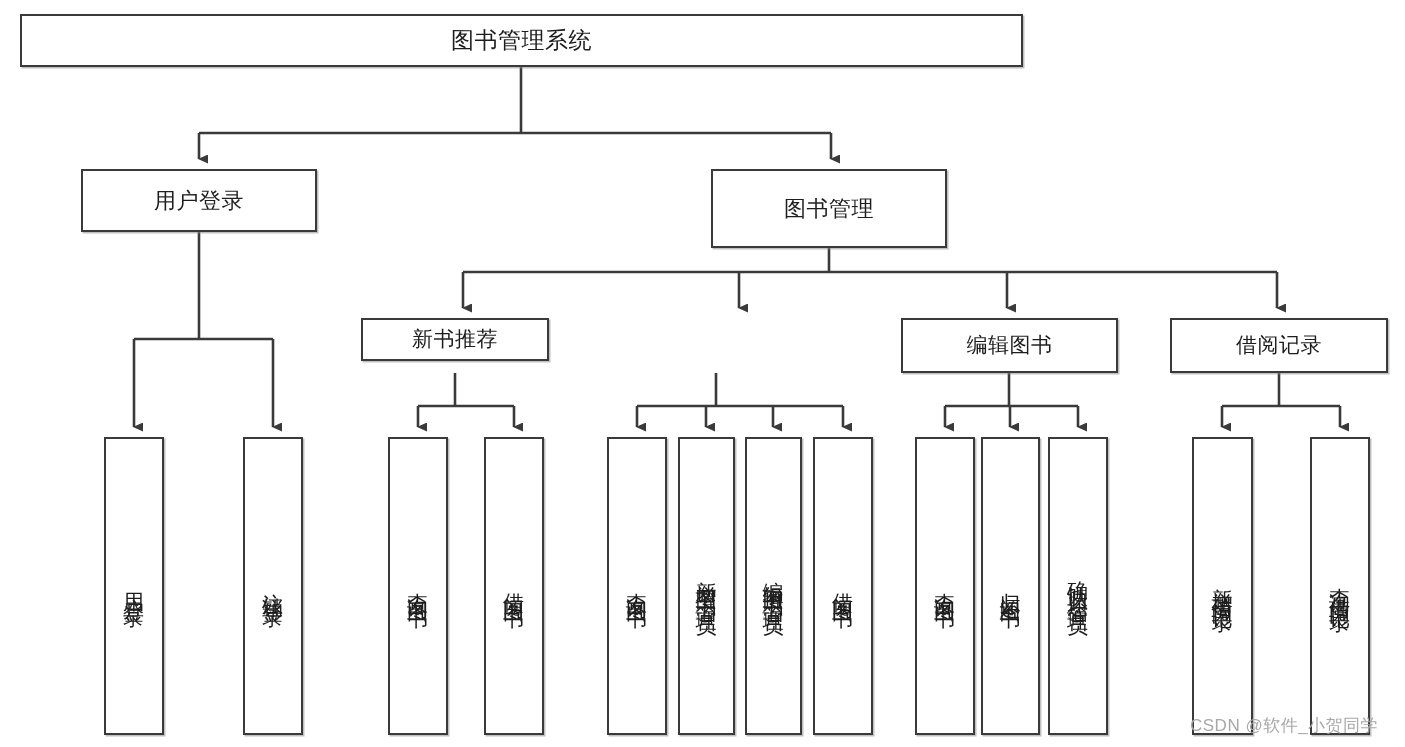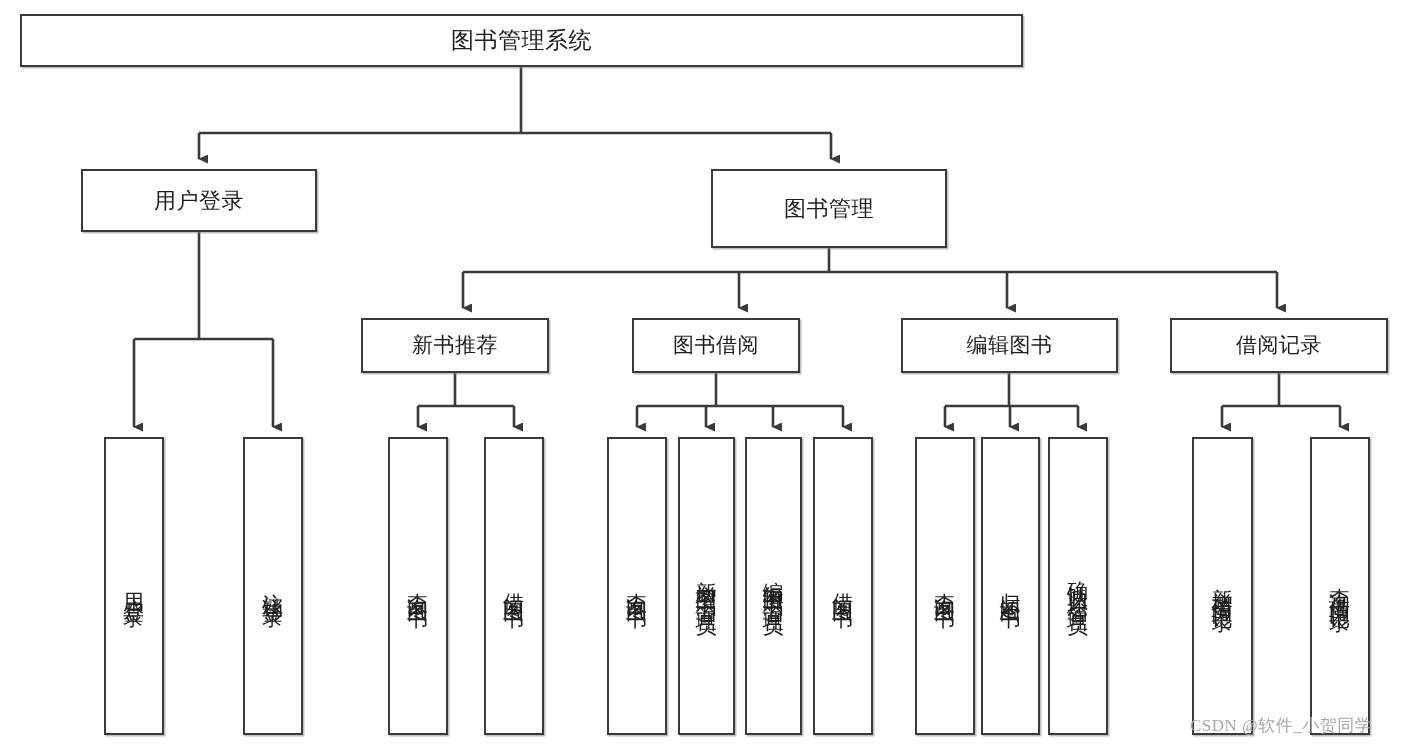--- a/index.html
+++ b/index.html
@@ -70,21 +70,20 @@
   #watermark {
     position: absolute;
     left: 1190px;
     top: 714px;
     font-size: 17px;
     color: #a8a8a8;
     letter-spacing: 0.5px;
     white-space: nowrap;
     z-index: 3;
     user-select: none;
-    font-family: Liberation Serif, serif;
   }
 </style>
 </head>
 <body>
 
 <div id="canvas">
 
   <svg id="wires" viewBox="0 0 1405 747" xmlns="http://www.w3.org/2000/svg">
     <defs>
       <marker id="arrowhead" markerWidth="9" markerHeight="10" refX="4.5" refY="9" orient="auto" markerUnits="userSpaceOnUse">
@@ -139,25 +138,22 @@
     <span class="label">图书管理系统</span>
   </div>
 
   <div class="node level2" style="left:81px; top:169px; width:236px; height:63px;">
     <span class="label">用户登录</span>
   </div>
   <div class="node level2" style="left:711px; top:169px; width:236px; height:79px;">
     <span class="label">图书管理</span>
   </div>
 
-  <div class="node level3" style="left:361px; top:318px; width:188px; height:55px;">
+  <div class="node level3" style="left:361px; top:318px; width:188px; height:43px;">
     <span class="label">新书推荐</span>
-  </div>
-  <div class="node level3" style="left:632px; top:318px; width:168px; height:55px;">
-    <span class="label">图书借阅</span>
   </div>
   <div class="node level3" style="left:901px; top:318px; width:217px; height:55px;">
     <span class="label">编辑图书</span>
   </div>
   <div class="node level3" style="left:1170px; top:318px; width:218px; height:55px;">
     <span class="label">借阅记录</span>
   </div>
 
   <div class="node leaf" style="left:104px; top:437px; width:60px; height:298px;">
     <span class="label">用户登录</span>

